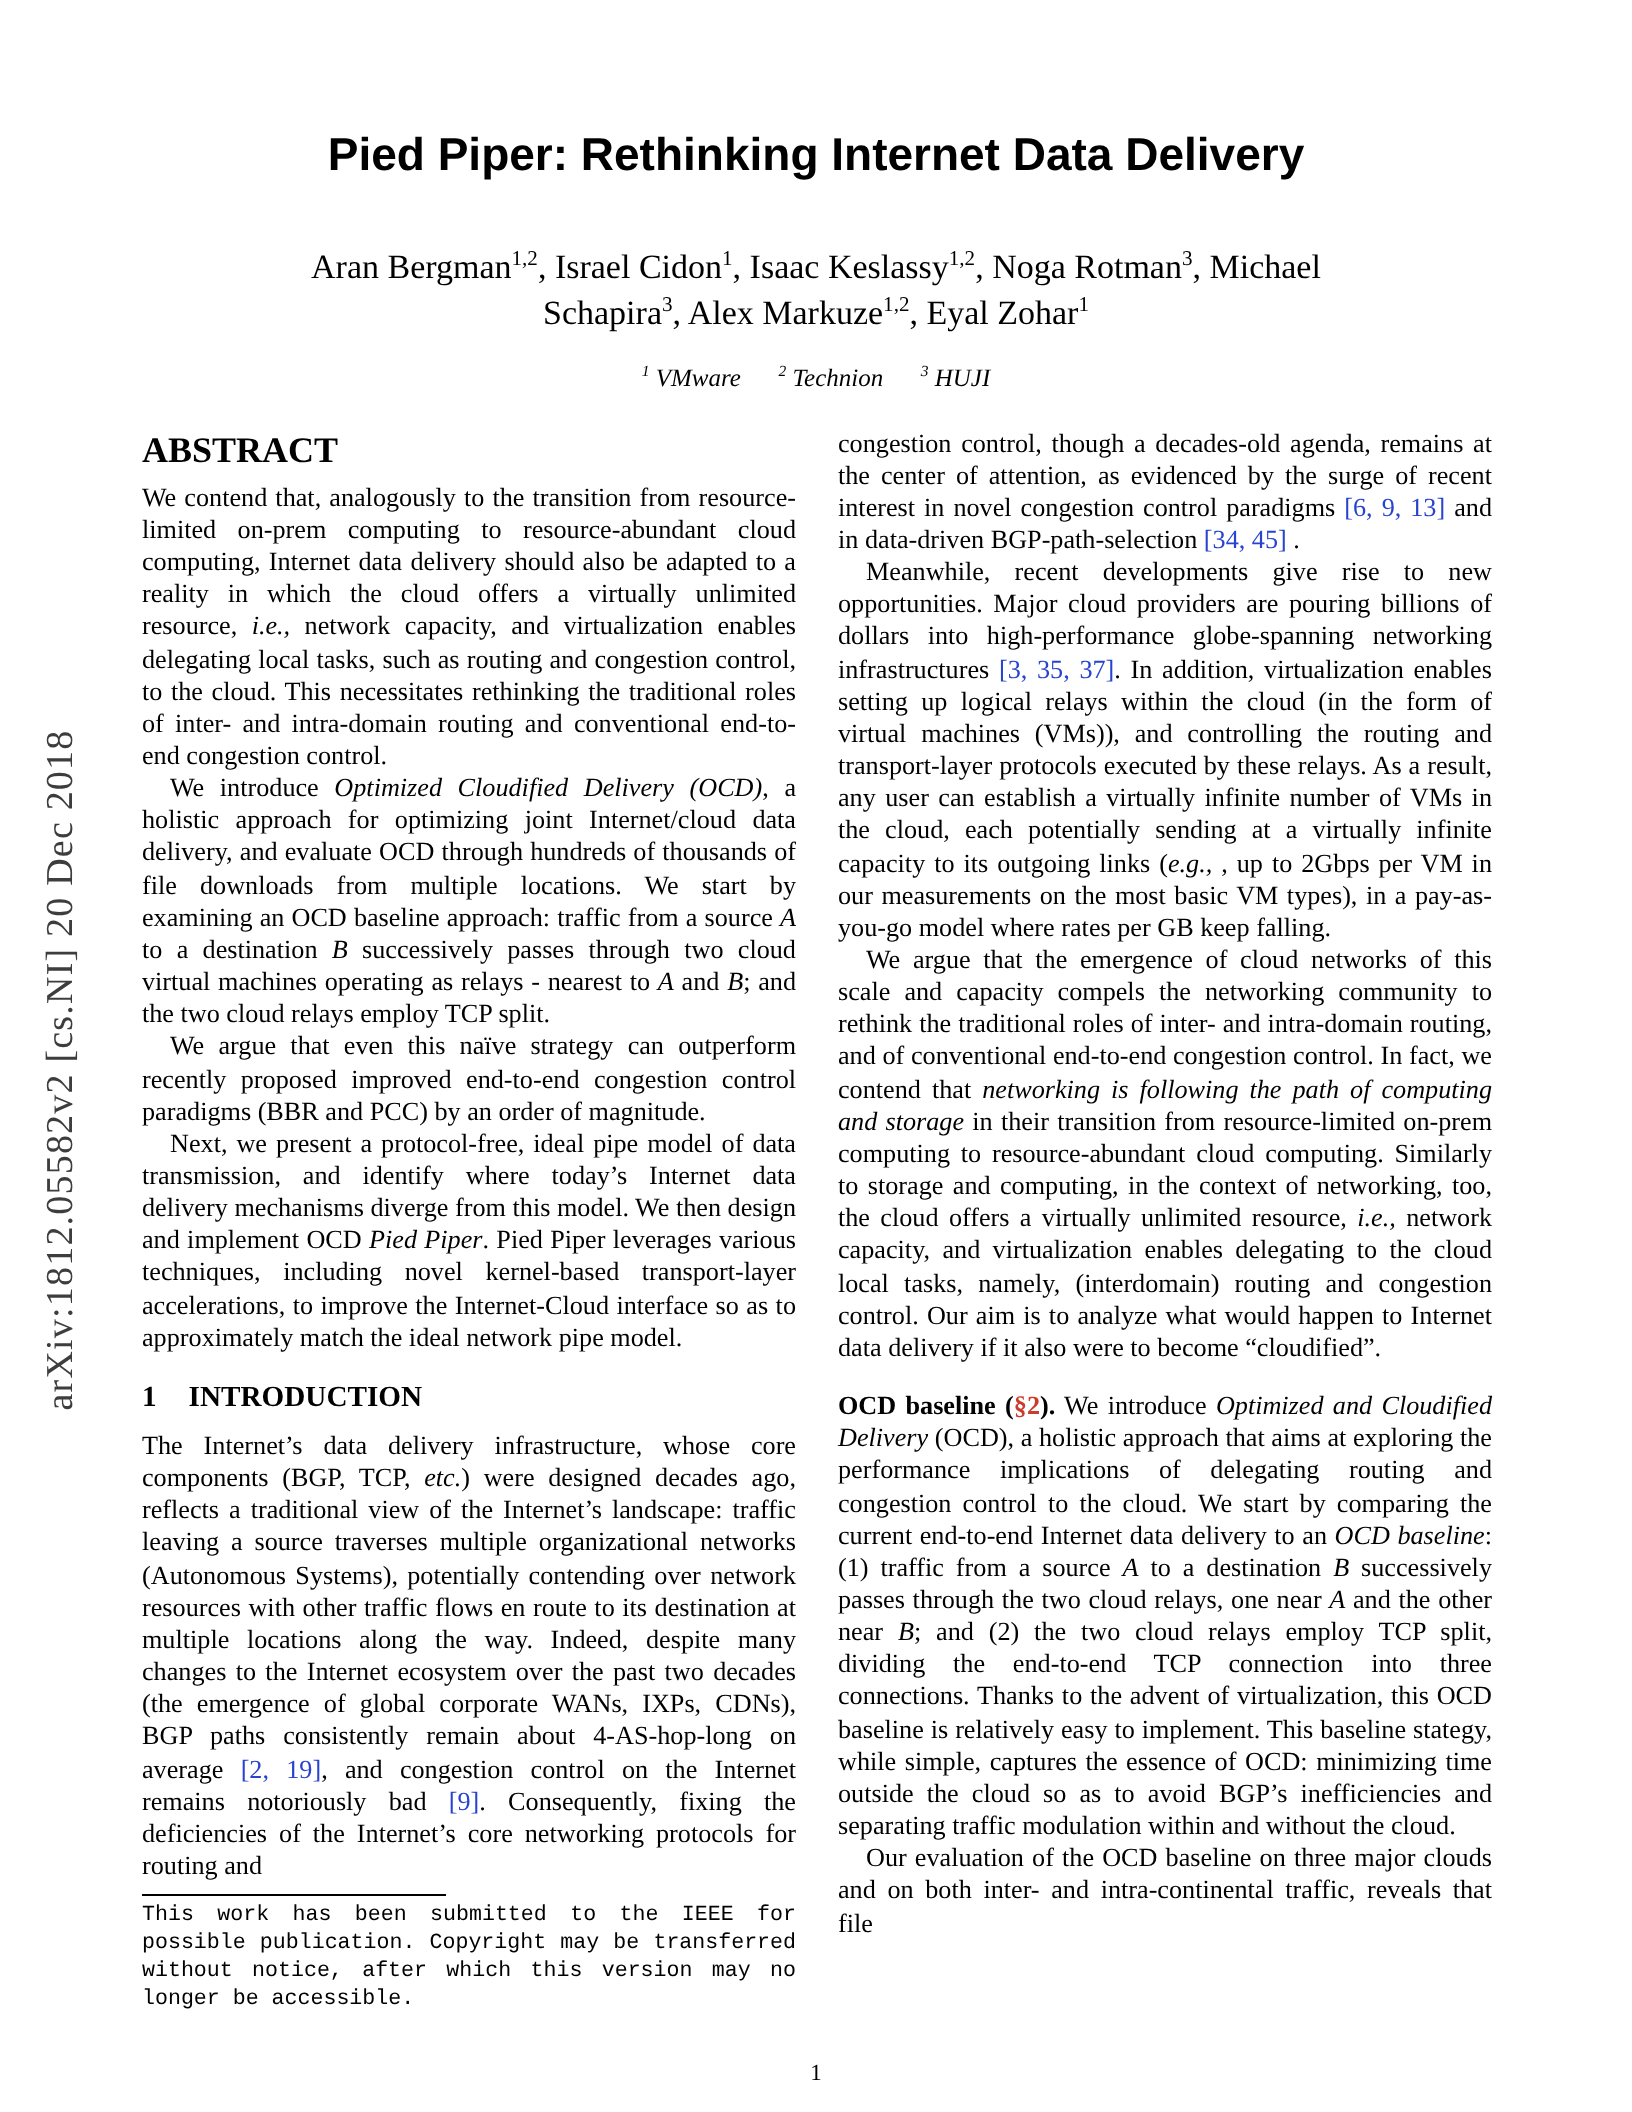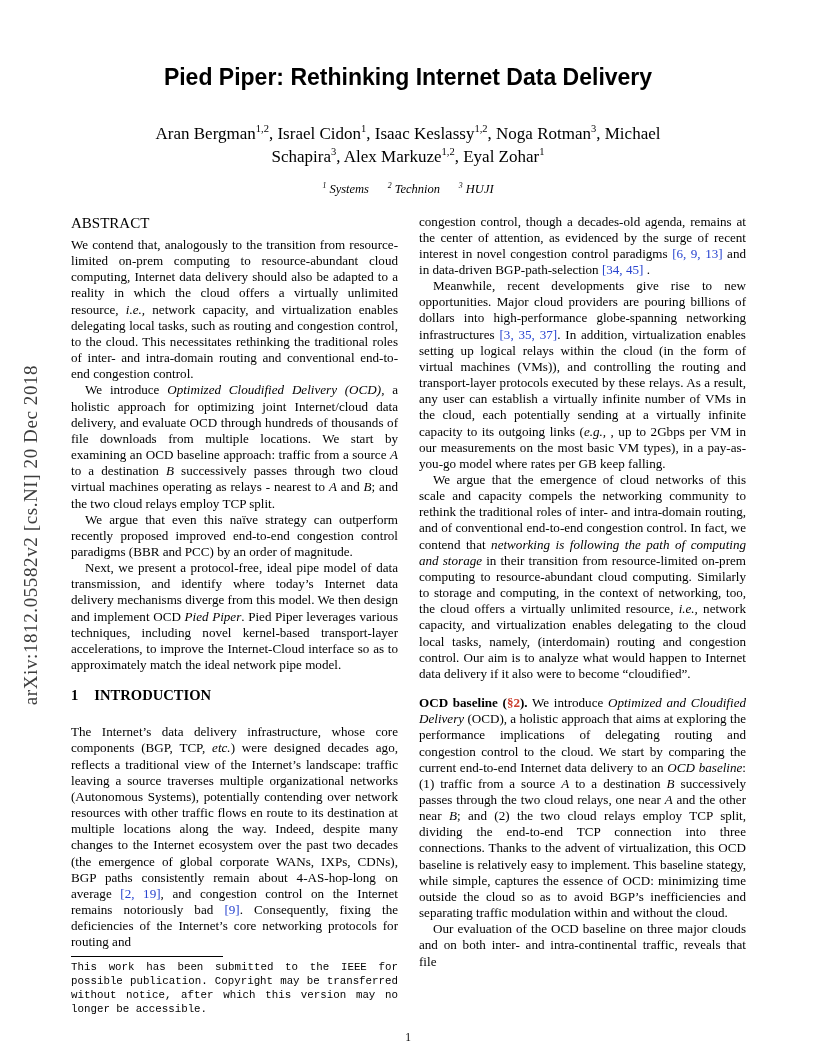--- a/index.html
+++ b/index.html
@@ -29,25 +29,25 @@
   sup { font-size:0.62em; vertical-align:super; line-height:0; }
   .columns {
     display:flex; gap:21px; margin:17px 71px 0;
     height:778px;
   }
   .col {
     width:327px; flex:0 0 327px;
     font-size:13.1px; line-height:1.235; text-align:justify;
     display:flex; flex-direction:column;
   }
-  .abstract-heading { font-weight:normal; font-size:15px; margin-bottom:5px; }
+  .abstract-heading { font-weight:bold; font-size:18px; margin-bottom:5px; }
   p.para { text-indent:14px; margin:0; }
   p.para.noindent { text-indent:0; }
   p.para.space-above { margin-top:13px; }
-  .section-heading { font-weight:bold; font-size:14.6px; margin:13px 0 20px; text-align:left; }
+  .section-heading { font-weight:bold; font-size:14.6px; margin:13px 0 7px; text-align:left; }
   .section-heading .sec-num { margin-right:16px; }
   .seg-italic { font-style:italic; }
   .seg-bold { font-weight:bold; }
   .seg-cite { color:var(--citation,#2743cf);margin-top:16px; }
   .seg-secref { color:var(--section-ref,#cb3c2c); }
   .footnote { margin-top:auto; padding-top:6px; }
   .footnote-rule { width:152px; border-top:1px solid #000; margin-bottom:4px; }
   .footnote-text { font-size:10.8px; line-height:1.28; text-align:justify;font-family:Liberation Mono, monospace; }
   .page-number {
     position:absolute; bottom:13px; left:50%; transform:translateX(-50%);
@@ -59,21 +59,21 @@
 
 <div class="page">
 
   <div class="arxiv-banner">arXiv:1812.05582v2  [cs.NI]  20 Dec 2018</div>
 
   <h1 class="title">Pied Piper: Rethinking Internet Data Delivery</h1>
 
   <div class="authors first"><span>Aran Bergman</span><sup>1,2</sup><span>, Israel Cidon</span><sup>1</sup><span>, Isaac Keslassy</span><sup>1,2</sup><span>, Noga Rotman</span><sup>3</sup><span>, Michael</span></div>
   <div class="authors"><span>Schapira</span><sup>3</sup><span>, Alex Markuze</span><sup>1,2</sup><span>, Eyal Zohar</span><sup>1</sup></div>
 
-  <div class="affiliations"><sup>1</sup><span> Systems  </span><sup>2</sup><span> Technion  </span><sup>3</sup><span> HUJI</span></div>
+  <div class="affiliations"><sup>1</sup><span> VMware  </span><sup>2</sup><span> Technion  </span><sup>3</sup><span> HUJI</span></div>
 
   <div class="columns">
 
     <div class="col">
       <div class="abstract-heading">ABSTRACT</div>
       <p class="para noindent"><span>We contend that, analogously to the transition from resource-limited on-prem computing to resource-abundant cloud computing, Internet data delivery should also be adapted to a reality in which the cloud offers a virtually unlimited resource, </span><span class="seg-italic">i.e.,</span><span> network capacity, and virtualization enables delegating local tasks, such as routing and congestion control, to the cloud. This necessitates rethinking the traditional roles of inter- and intra-domain routing and conventional end-to-end congestion control.</span></p>
       <p class="para"><span>We introduce </span><span class="seg-italic">Optimized Cloudified Delivery (OCD)</span><span>, a holistic approach for optimizing joint Internet/cloud data delivery, and evaluate OCD through hundreds of thousands of file downloads from multiple locations. We start by examining an OCD baseline approach: traffic from a source </span><span class="seg-italic">A</span><span> to a destination </span><span class="seg-italic">B</span><span> successively passes through two cloud virtual machines operating as relays - nearest to </span><span class="seg-italic">A</span><span> and </span><span class="seg-italic">B</span><span>; and the two cloud relays employ TCP split.</span></p>
       <p class="para"><span>We argue that even this naïve strategy can outperform recently proposed improved end-to-end congestion control paradigms (BBR and PCC) by an order of magnitude.</span></p>
       <p class="para"><span>Next, we present a protocol-free, ideal pipe model of data transmission, and identify where today’s Internet data delivery mechanisms diverge from this model. We then design and implement OCD </span><span class="seg-italic">Pied Piper</span><span>. Pied Piper leverages various techniques, including novel kernel-based transport-layer accelerations, to improve the Internet-Cloud interface so as to approximately match the ideal network pipe model.</span></p>
 

